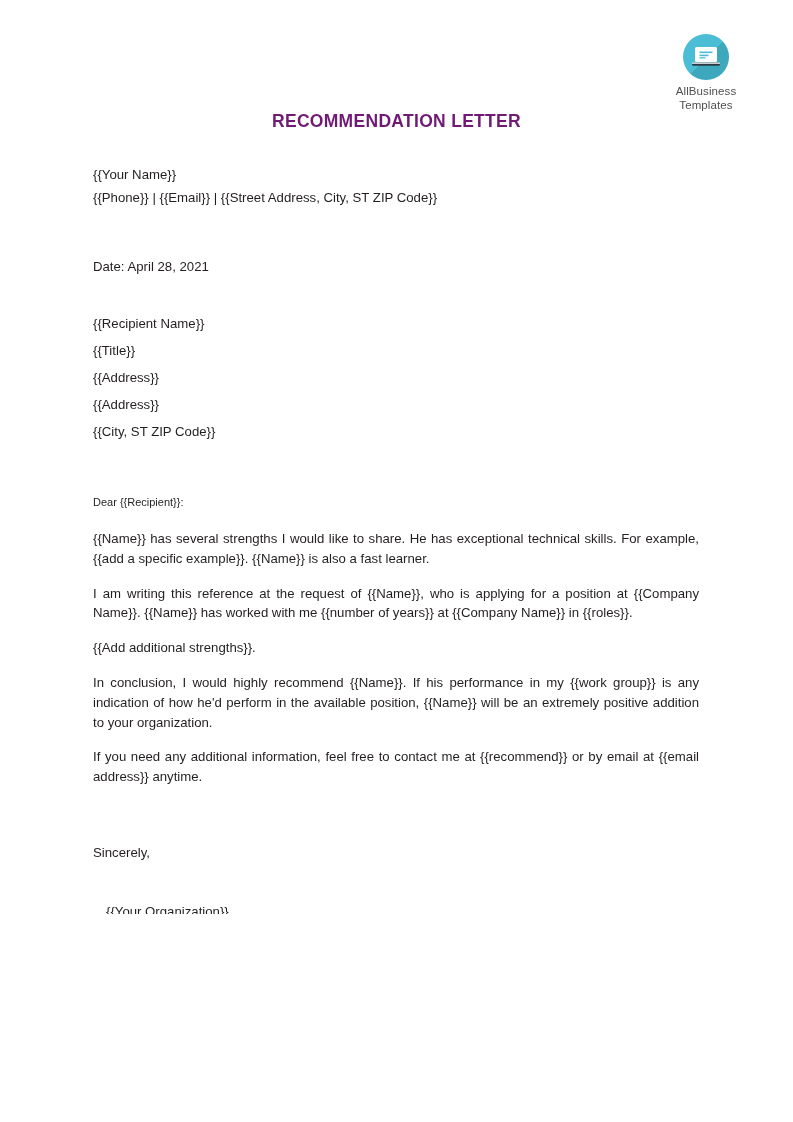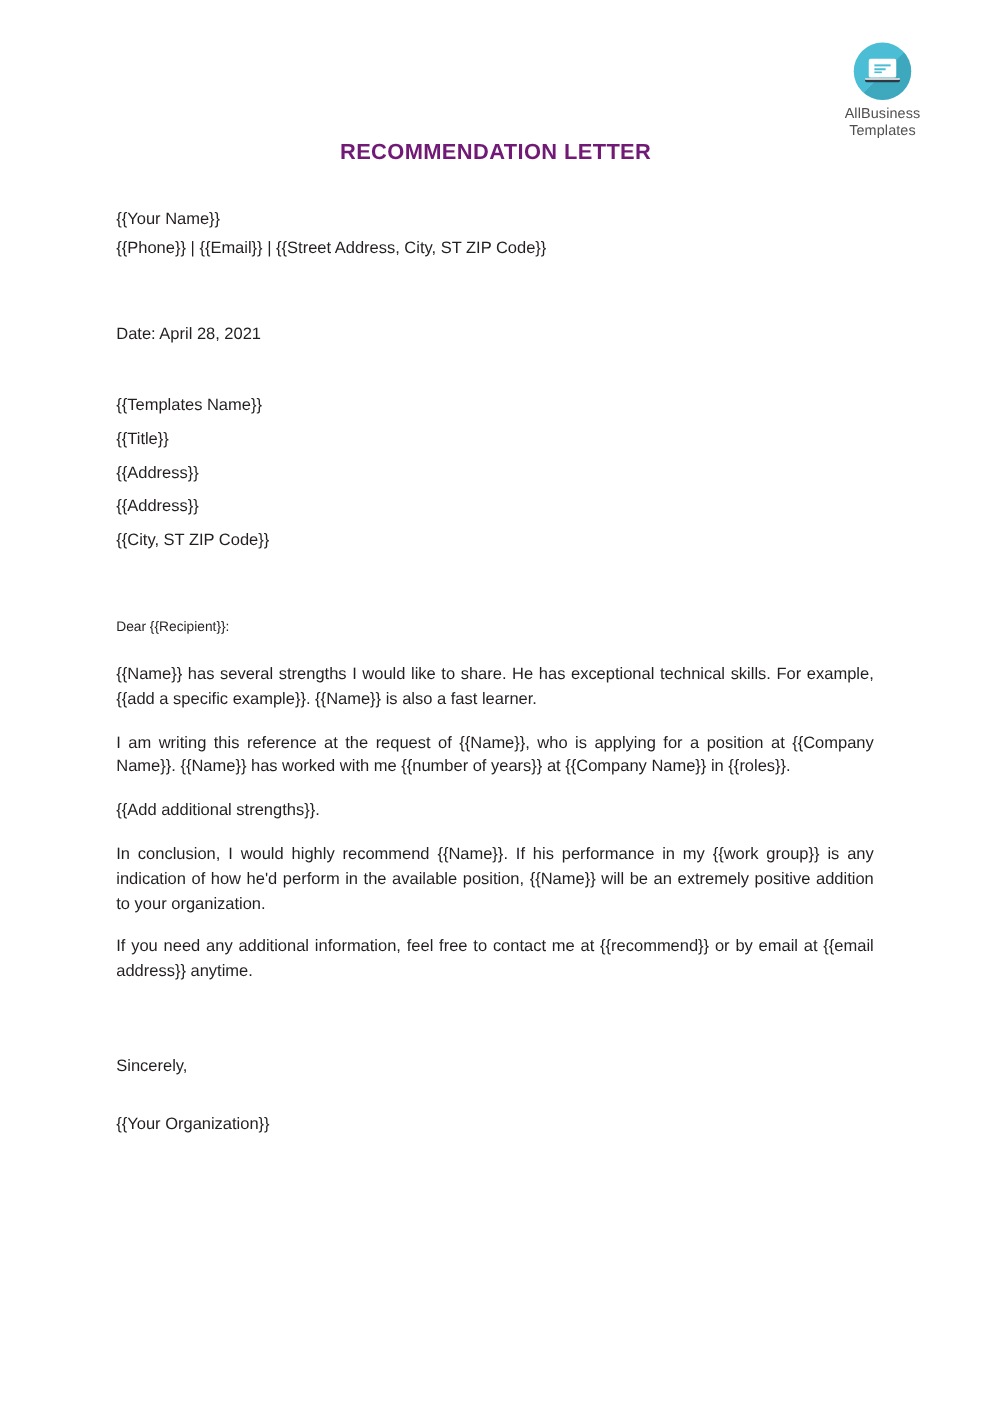--- a/index.html
+++ b/index.html
@@ -123,21 +123,21 @@
     margin: 0;
     padding-top: 54px;
     font-size: 13.2px;
     line-height: 23px;
   }
 
   .signature {
     padding-top: 23px;
   }
   .signature p {
-    margin: 0;
+    margin: 13px;
     font-size: 13.2px;
     line-height: 24px;
   }
 
   
   .footer {
     position: absolute;
     left: 0;
     top: 1060px;
     width: 793px;
@@ -173,21 +173,21 @@
   <div class="doc-title">RECOMMENDATION LETTER</div>
 
   <div class="content">
 
     <p class="line sender-name">{{Your Name}}</p>
     <p class="line sender-contact">{{Phone}} | {{Email}} | {{Street Address, City, ST ZIP Code}}</p>
 
     <p class="date-line">Date: April 28, 2021</p>
 
     <div class="recipient">
-      <p>{{Templates Name}}</p>
+      <p>{{Recipient Name}}</p>
       <p>{{Title}}</p>
       <p>{{Address}}</p>
       <p>{{Address}}</p>
       <p>{{City, ST ZIP Code}}</p>
     </div>
 
     <p class="salutation">Dear {{Recipient}}:</p>
 
     <p class="body-para">{{Name}} has several strengths I would like to share. He has exceptional technical skills. For example, {{add a specific example}}. {{Name}} is also a fast learner.</p>
     <p class="body-para">I am writing this reference at the request of {{Name}}, who is applying for a position at {{Company Name}}. {{Name}} has worked with me {{number of years}} at {{Company Name}} in {{roles}}.</p>

